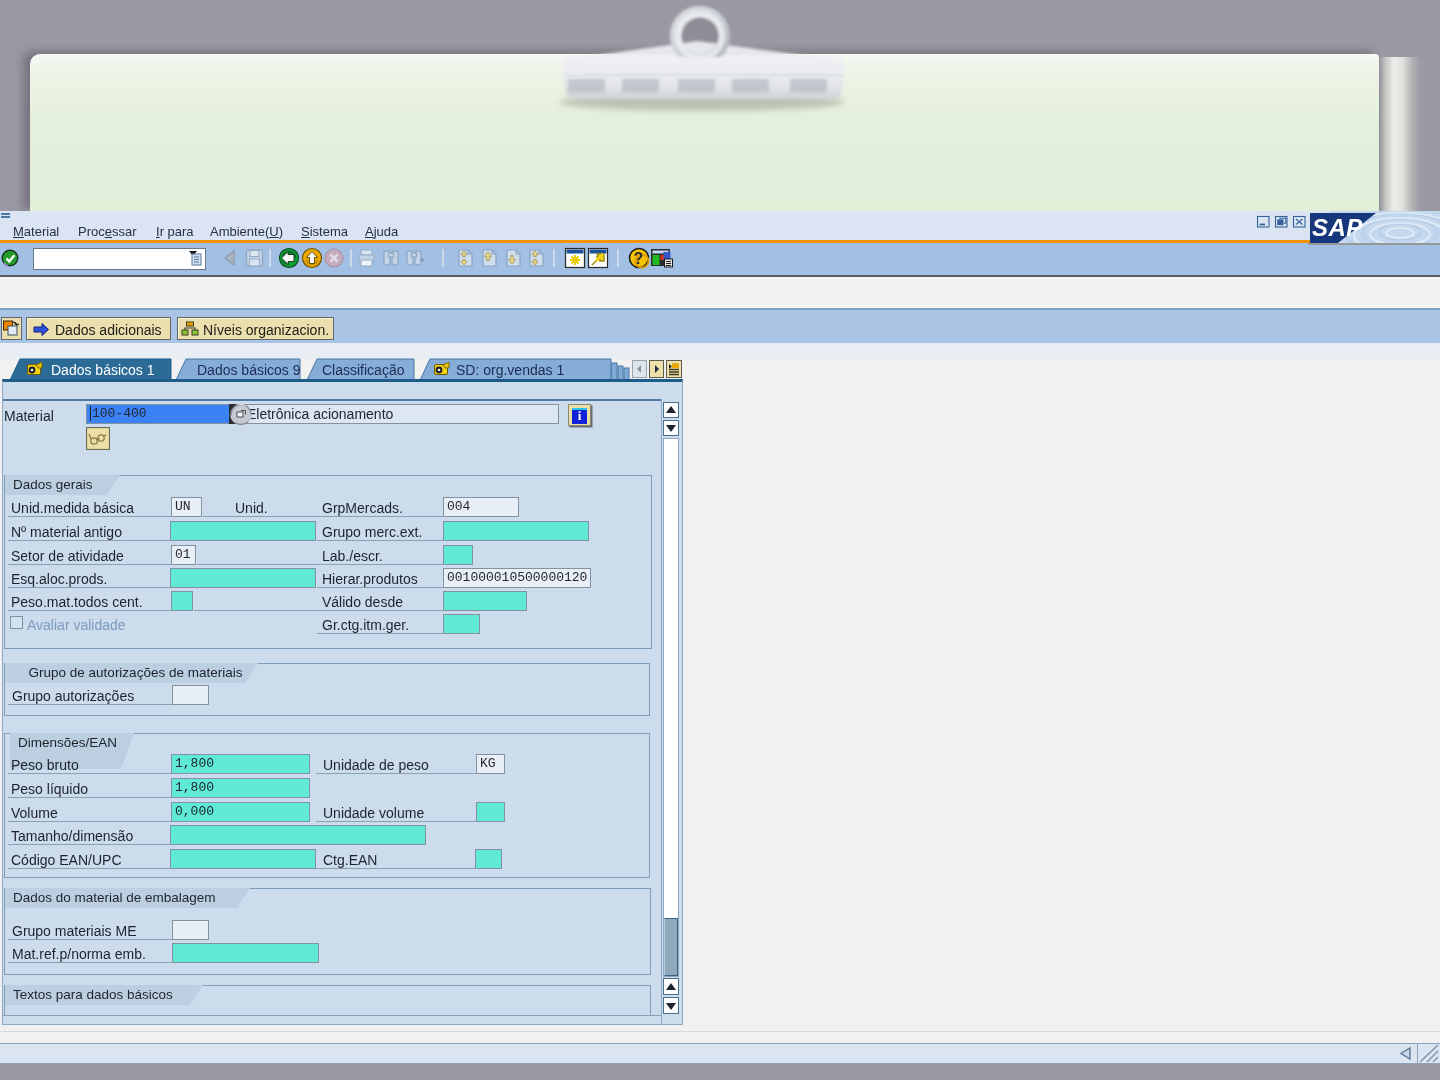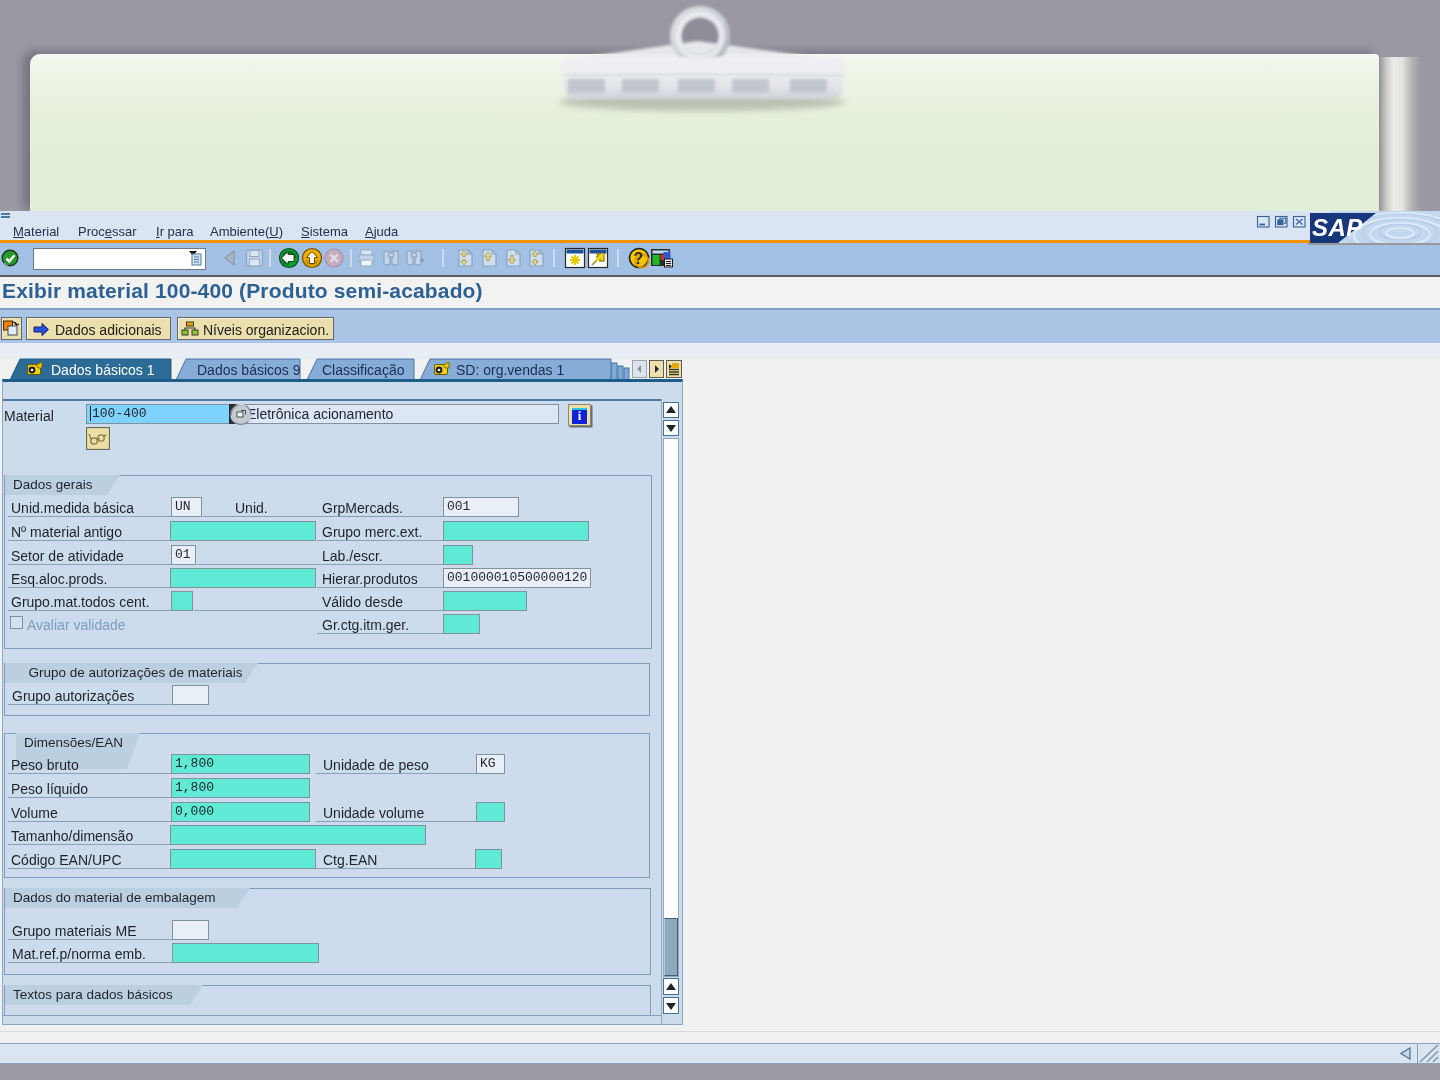--- a/index.html
+++ b/index.html
@@ -98,21 +98,20 @@
     </svg>
 <svg class="st" style="left:1310px;top:213px;" width="68" height="30" viewBox="0 0 68 30">
 <polygon points="0,0 66,0 28,30 0,30" fill="#16377c"></polygon>
 <text x="2" y="23" font-family="Liberation Sans" font-size="24" font-weight="bold" font-style="italic" letter-spacing="0.5" fill="#ffffff">SAP</text>
 </svg>
 <div class="st" style="left:0;top:240px;width:1310px;height:3px;background:#f39200;"></div>
 <div class="st" style="left:0;top:243px;width:1440px;height:32px;background:#a2c0e4;"></div>
 <div class="st" style="left:1308px;top:243px;width:132px;height:2px;background:#98989a;"></div>
 <div class="st" style="left:0;top:275px;width:1440px;height:2px;background:#5b5d61;"></div>
 <div class="st" style="left:0;top:277px;width:1440px;height:31px;background:#f2f2f1;"></div>
-<div class="st" style="left:2px;top:279px;font-size:21px;font-weight:bold;color:#2d6195;letter-spacing:0.15px;white-space:pre;">Exibir material 100-400 (Produto semi-acabado)</div>
 <div class="st" style="left:0;top:308px;width:1440px;height:2px;background:#7da0c4;"></div>
 <div class="st" style="left:0;top:310px;width:1440px;height:33px;background:#a9c4e4;"></div>
 <div class="st" style="left:0;top:343px;width:1440px;height:16px;background:#e9eef5;"></div>
 <div class="st" style="left:0;top:359px;width:1440px;height:684px;background:#f1f1f1;"></div>
 <svg class="st" style="left:1px;top:249px;" width="19" height="19" viewBox="0 0 19 19">
 <circle cx="9" cy="9" r="7.8" fill="#259b2d" stroke="#1a331e" stroke-width="1.4"></circle>
 <path d="M5.5,9.5 l2.7,3 l5.3,-6.2" stroke="#ffffff" stroke-width="2.4" fill="none"></path>
 <path d="M3,14 a8,8 0 0,0 4,3" stroke="#9687bd" stroke-width="1.8" fill="none"></path>
 </svg>
 <div class="st" style="left:33px;top:248px;width:173px;height:22px;background:#ffffff;border:1px solid #6b7886;box-sizing:border-box;"></div>
@@ -274,21 +273,21 @@
 <svg class="st" style="left:666px;top:360px;" width="16" height="18" viewBox="0 0 16 18">
 <rect x="0.5" y="0.5" width="15" height="17" fill="#eee0a8" stroke="#5c5c50"></rect>
 <path d="M3,4 v5 l3,-2.5 z" fill="#2c2c1c"></path>
 <path d="M6,4.5 h7 M6,7 h7 M3,9.5 h10 M3,12 h10 M3,14.5 h10" stroke="#3a3a20" stroke-width="1.4"></path>
 <rect x="6" y="3.5" width="7" height="4.5" fill="#e8a800"></rect>
 </svg>
 <div class="st" style="left:2px;top:379px;width:681px;height:646px;background:#ccdcec;border-top:3px solid #1e5c8a;border-left:1px solid #8fa8bf;border-right:1px solid #8fa8bf;border-bottom:1px solid #8fa8bf;box-sizing:border-box;"></div>
 <div class="st" style="left:3px;top:399px;width:658px;height:2px;background:#4d7ba3;"></div>
 <div class="st" style="left:661px;top:399px;width:1px;height:625px;background:#8fa8bf;"></div>
 <div class="lbl" style="left:4px;top:408px;">Material</div>
-<div class="fld fb" style="left:86px;top:404px;width:168px;height:20px;background:#7dd3fc;"><span style="border-left:1px solid #222;padding-left:1px;">100-400</span></div>
+<div class="fld fb" style="left:86px;top:404px;width:168px;height:20px;background:#3b82f6;"><span style="border-left:1px solid #222;padding-left:1px;">100-400</span></div>
 <div class="fld fb" style="left:246px;top:404px;width:313px;height:20px;background:#dce7f3;font-family:'Liberation Sans',sans-serif;font-size:14px;padding-left:0px;">Eletrônica acionamento</div>
 <svg class="st" style="left:227px;top:402px;" width="28" height="25" viewBox="0 0 28 25">
 <rect x="2" y="2" width="7" height="20" fill="#2a2e34"></rect>
 <circle cx="14" cy="12.5" r="10" fill="#c5cad1" stroke="#8b939d" stroke-width="1.5"></circle>
 <circle cx="14" cy="12.5" r="10" fill="none" stroke="#e8ebee" stroke-width="1" stroke-dasharray="8 14"></circle>
 <rect x="10" y="10" width="6" height="5" fill="#f2f4f6" stroke="#4a4e54"></rect>
 <path d="M14,8.5 h4.5 v4" fill="none" stroke="#4a4e54"></path>
 </svg>
 <div class="st" style="left:568px;top:404px;width:23px;height:22px;background:#ecdfa6;border:1px solid #8a8a72;box-sizing:border-box;box-shadow:1.5px 1.5px 0 #6a6a70;"></div>
 <div class="st" style="left:572px;top:408px;width:15px;height:14px;background:#1023d8;border-top:2px solid #2ac4e8;font-family:'Liberation Serif',serif;font-weight:bold;font-size:13px;color:#fff;text-align:center;line-height:12px;">i</div>
@@ -299,34 +298,34 @@
         <circle cx="15" cy="11" r="3.2"></circle>
 <path d="M10.8,12.6 q2,-1.8 3,-0.4 M5,12 l-2,-5 M18,9.5 l2,-2"></path>
 </g>
     </svg>
 <div class="grp" style="left:4px;top:475px;width:648px;height:174px;box-sizing:border-box;"></div>
 <div class="ghd" style="left:5px;top:475px;width:107px;height:20px;clip-path:polygon(0 0,100% 0,calc(100% - 13px) 100%,0 100%);">Dados gerais</div>
 <div class="lbl" style="left:11px;top:500px;">Unid.medida básica</div>
 <div class="fld fw" style="left:171px;top:497px;width:31px;height:20px;">UN</div>
 <div class="lbl" style="left:235px;top:500px;">Unid.</div>
 <div class="lbl" style="left:322px;top:500px;">GrpMercads.</div>
-<div class="fld fw" style="left:443px;top:497px;width:76px;height:20px;">001</div>
+<div class="fld fw" style="left:443px;top:497px;width:76px;height:20px;">004</div>
 <div class="lbl" style="left:11px;top:524px;">Nº material antigo</div>
 <div class="fld fb" style="left:170px;top:521px;width:146px;height:20px;"></div>
 <div class="lbl" style="left:322px;top:524px;">Grupo merc.ext.</div>
 <div class="fld fb" style="left:443px;top:521px;width:146px;height:20px;"></div>
 <div class="lbl" style="left:11px;top:548px;">Setor de atividade</div>
 <div class="fld fw" style="left:171px;top:545px;width:25px;height:20px;">01</div>
 <div class="lbl" style="left:322px;top:548px;">Lab./escr.</div>
 <div class="fld fb" style="left:443px;top:545px;width:30px;height:20px;"></div>
 <div class="lbl" style="left:11px;top:571px;">Esq.aloc.prods.</div>
 <div class="fld fb" style="left:170px;top:568px;width:146px;height:20px;"></div>
 <div class="lbl" style="left:322px;top:571px;">Hierar.produtos</div>
 <div class="fld fw" style="left:443px;top:568px;width:148px;height:20px;">001000010500000120</div>
-<div class="lbl" style="left:11px;top:594px;">Grupo.mat.todos cent.</div>
+<div class="lbl" style="left:11px;top:594px;">Peso.mat.todos cent.</div>
 <div class="fld fb" style="left:171px;top:591px;width:22px;height:20px;"></div>
 <div class="lbl" style="left:322px;top:594px;">Válido desde</div>
 <div class="fld fb" style="left:443px;top:591px;width:84px;height:20px;"></div>
 <div class="lbl" style="left:27px;top:617px;color:#7d9cc0;">Avaliar validade</div>
 <div class="st" style="left:10px;top:616px;width:13px;height:13px;background:#d4e1ef;border:1px solid #7d93a8;box-sizing:border-box;"></div>
 <div class="lbl" style="left:322px;top:617px;">Gr.ctg.itm.ger.</div>
 <div class="fld fb" style="left:443px;top:614px;width:37px;height:20px;"></div>
 <div class="ul" style="left:8px;top:516px;width:163px;"></div>
 <div class="ul" style="left:203px;top:516px;width:240px;"></div>
 <div class="ul" style="left:8px;top:540px;width:162px;"></div>
@@ -337,21 +336,21 @@
 <div class="ul" style="left:317px;top:587px;width:126px;"></div>
 <div class="ul" style="left:8px;top:610px;width:163px;"></div>
 <div class="ul" style="left:194px;top:610px;width:249px;"></div>
 <div class="ul" style="left:317px;top:633px;width:126px;"></div>
 <div class="grp" style="left:4px;top:663px;width:646px;height:53px;box-sizing:border-box;"></div>
 <div class="ghd" style="left:5px;top:663px;width:245px;height:20px;clip-path:polygon(0 0,100% 0,calc(100% - 13px) 100%,0 100%);text-align:center;">Grupo de autorizações de materiais</div>
 <div class="lbl" style="left:12px;top:688px;">Grupo autorizações</div>
 <div class="fld fw" style="left:172px;top:685px;width:37px;height:20px;"></div>
 <div class="ul" style="left:8px;top:704px;width:164px;"></div>
 <div class="grp" style="left:4px;top:733px;width:646px;height:145px;box-sizing:border-box;"></div>
-<div class="ghd" style="left:16px;top:733px;width:116px;height:36px;clip-path:polygon(0 0,100% 0,calc(100% - 13px) 100%,0 100%);">Dimensões/EAN</div>
+<div class="ghd" style="left:10px;top:733px;width:116px;height:36px;clip-path:polygon(0 0,100% 0,calc(100% - 13px) 100%,0 100%);">Dimensões/EAN</div>
 <div class="lbl" style="left:11px;top:757px;">Peso bruto</div>
 <div class="fld fb" style="left:171px;top:754px;width:139px;height:20px;">1,800</div>
 <div class="lbl" style="left:323px;top:757px;">Unidade de peso</div>
 <div class="fld fw" style="left:476px;top:754px;width:29px;height:20px;">KG</div>
 <div class="lbl" style="left:11px;top:781px;">Peso líquido</div>
 <div class="fld fb" style="left:171px;top:778px;width:139px;height:20px;">1,800</div>
 <div class="lbl" style="left:11px;top:805px;">Volume</div>
 <div class="fld fb" style="left:171px;top:802px;width:139px;height:20px;">0,000</div>
 <div class="lbl" style="left:323px;top:805px;">Unidade volume</div>
 <div class="fld fb" style="left:476px;top:802px;width:29px;height:20px;"></div>

